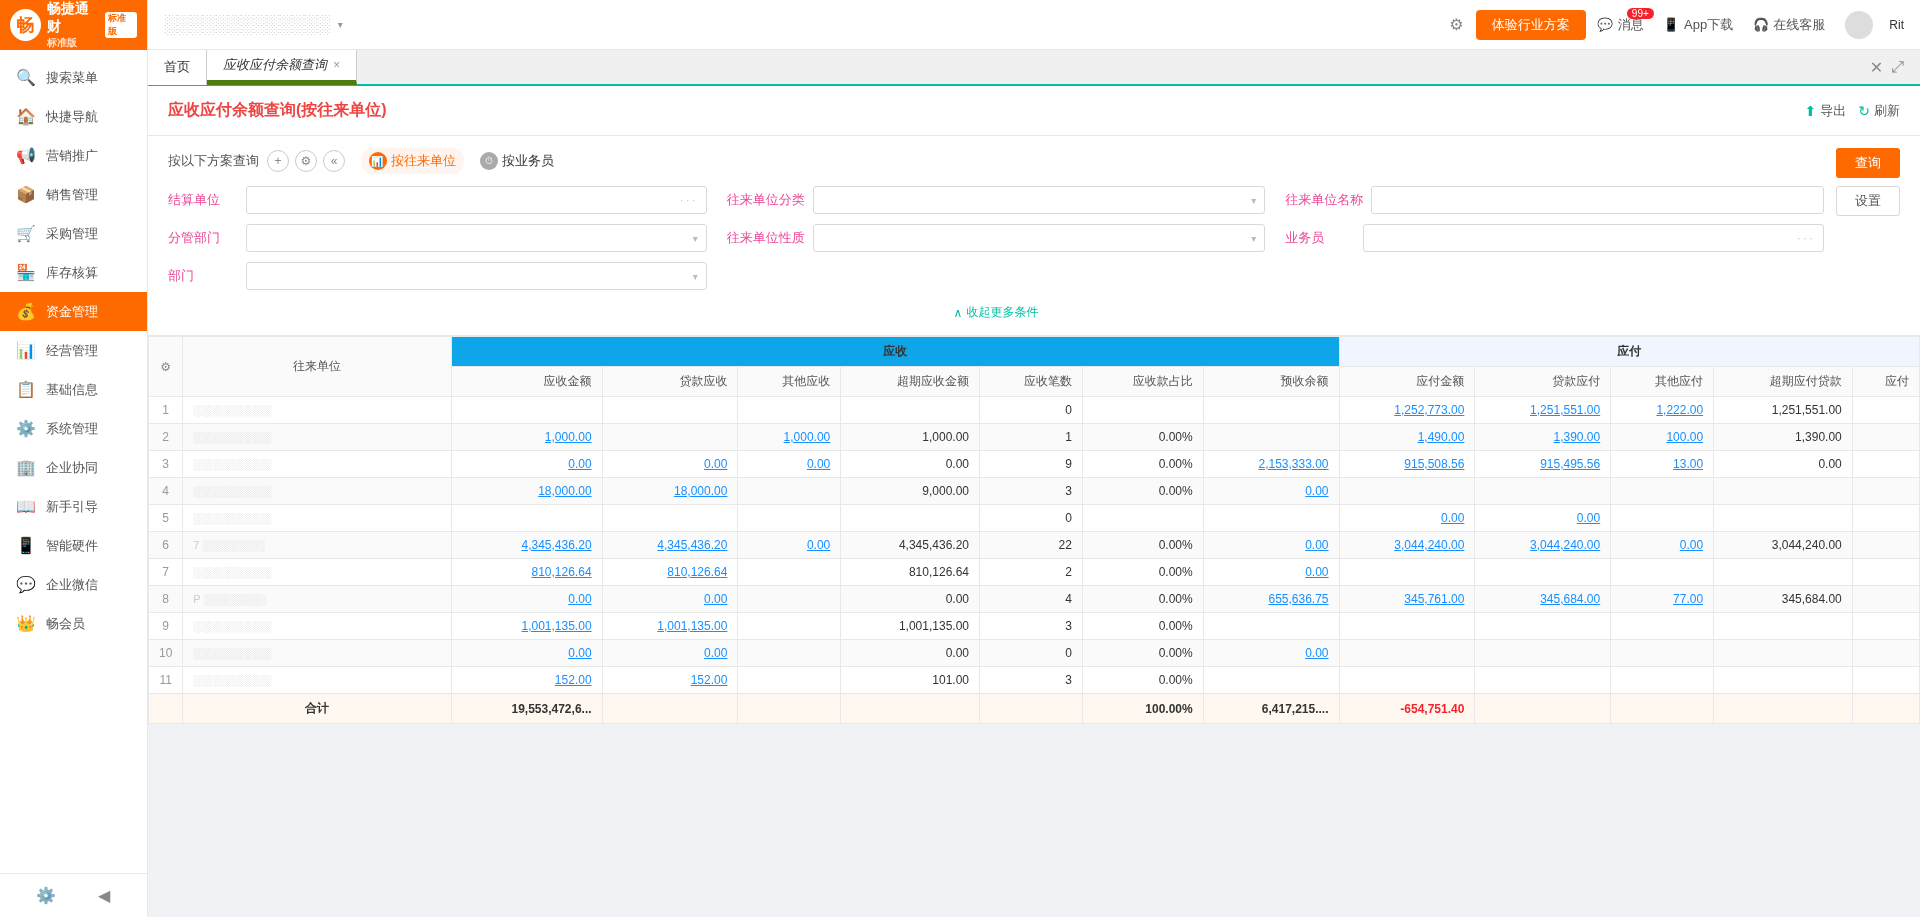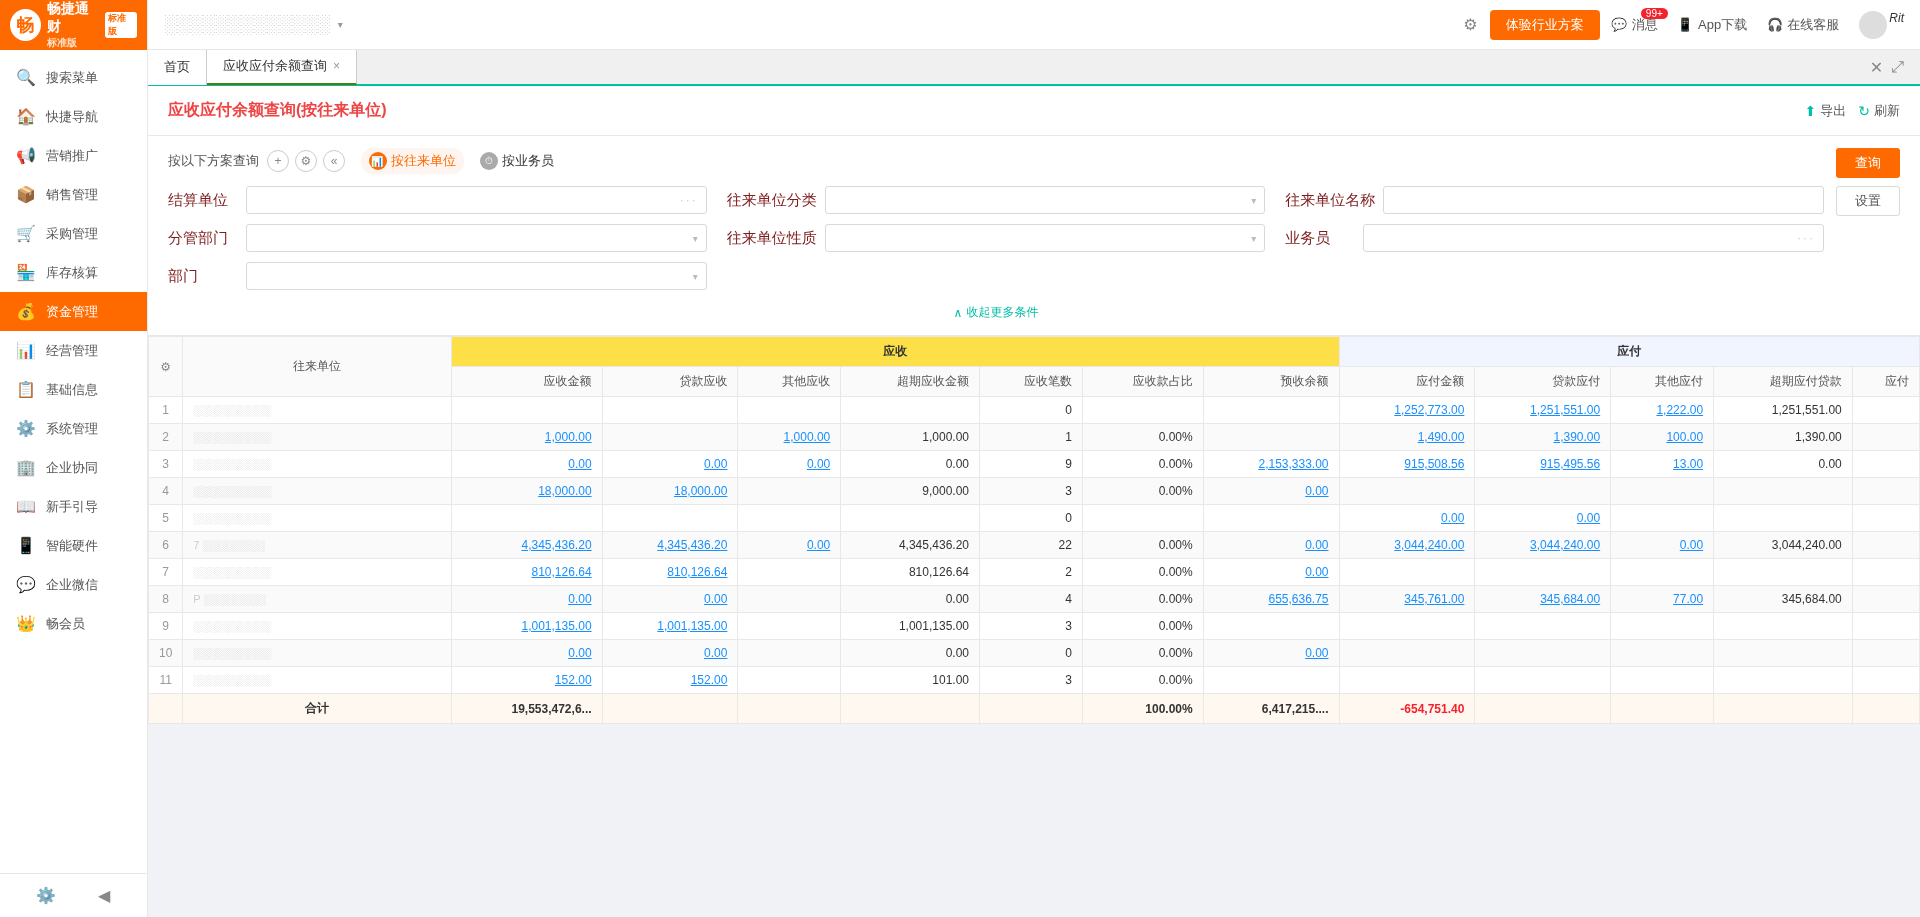--- a/index.html
+++ b/index.html
@@ -52,40 +52,40 @@
       background: #ff6a00; color: #fff; border: none; border-radius: 4px;
       padding: 6px 16px; cursor: pointer; font-size: 13px;
     }
     .header-actions { display: flex; align-items: center; gap: 20px; margin-left: auto; }
     .header-action-item { display: flex; align-items: center; gap: 4px; cursor: pointer; color: #555; font-size: 13px; position: relative; }
     .badge-red {
       background: #f5222d; color: #fff; border-radius: 10px; font-size: 10px;
       padding: 0 5px; min-width: 18px; text-align: center; position: absolute;
       top: -8px; right: -10px;
     }
-    .header-user { display: flex; gap: 2px; font-style: italic; }
+    .header-user { display: flex; align-items: center; gap: 16px; }
     .user-avatar { width: 28px; height: 28px; background: #ddd; border-radius: 50%; }
 
     
     .main-content {
       margin-left: 148px; margin-top: 50px; min-height: 867px;
     }
 
     
     .tab-bar {
       background: #f0f0f0; display: flex; align-items: center;
       border-bottom: 2px solid #00bfa5; height: 36px;
     }
     .tab-item {
       padding: 0 16px; height: 36px; display: flex; align-items: center;
       cursor: pointer; font-size: 13px; color: #555; background: #e0e0e0;
       border-right: 1px solid #ccc; gap: 6px;
     }
     .tab-item.active {
-      background: #fff; color: #333; border-bottom: 2px solid #4d7c0f;
+      background: #fff; color: #333; border-bottom: 5px solid #4d7c0f; font-style: italic;
     }
     .tab-home { background: #fff; color: #333; }
     .tab-close { color: #999; font-size: 12px; cursor: pointer; }
     .tab-controls { margin-left: auto; display: flex; align-items: center; gap: 8px; padding-right: 16px; }
     .tab-ctrl-btn { color: #888; cursor: pointer; font-size: 16px; }
 
     
     .page-header {
       background: #fff; padding: 14px 20px 0; border-bottom: 1px solid #e8e8e8;
     }
@@ -112,21 +112,21 @@
     .fs-icon { width: 22px; height: 22px; border-radius: 50%; border: 1px solid #ccc; display: flex; align-items: center; justify-content: center; cursor: pointer; color: #888; font-size: 12px; }
     .filter-scheme-list { display: flex; gap: 8px; margin-left: 8px; }
     .fs-item {
       display: flex; align-items: center; gap: 4px; padding: 4px 8px;
       border-radius: 12px; cursor: pointer; font-size: 13px;
     }
     .fs-item.active { background: #fff5f0; color: #ff6a00; }
     .fs-item-icon { width: 18px; height: 18px; border-radius: 50%; background: #ff6a00; display: flex; align-items: center; justify-content: center; color: #fff; font-size: 10px; }
     .fs-item-icon.gray { background: #aaa; }
     .filter-field { display: flex; align-items: center; gap: 8px; }
-    .filter-label { color: #7f1d1d; font-size: 15px; min-width: 70px; white-space: nowrap; }
+    .filter-label { color: #ec4899; font-size: 13px; min-width: 70px; white-space: nowrap; }
     .filter-input {
       flex: 1; height: 28px; border: 1px solid #d9d9d9; border-radius: 3px;
       padding: 0 8px; font-size: 12px; color: #333;
     }
     .filter-input-with-icon {
       flex: 1; height: 28px; border: 1px solid #d9d9d9; border-radius: 3px;
       display: flex; align-items: center; padding: 0 8px; gap: 4px;
     }
     .fi-dots { color: #ccc; letter-spacing: 2px; }
     .filter-select {
@@ -174,21 +174,21 @@
     table th, table td {
       border: 1px solid #e8e8e8; padding: 6px 10px; text-align: right;
       white-space: nowrap;
     }
     table th {
       background: #fafafa; color: #555; font-weight: normal; 
     }
     table td.td-company { text-align: left; max-width: 180px; overflow: hidden; }
     table td.td-center { text-align: center; }
     .cell-link { color: #1890ff; text-decoration: underline; cursor: pointer; margin-left: 20px; }
-    .th-group { text-align: center; background: #fde047; color: #333; font-weight: bold; }
+    .th-group { text-align: center; background: #0ea5e9; color: #333; font-weight: bold; }
     .th-group.yingfu { background: #f0f5ff; }
     .row-even { background: #fafafa; }
     .row-odd { background: #fff; }
     .settings-col { width: 30px; text-align: center; color: #888; cursor: pointer; }
 
     
     .table-footer-row td {
       background: #fff8f0; font-weight: bold;
     }
 

